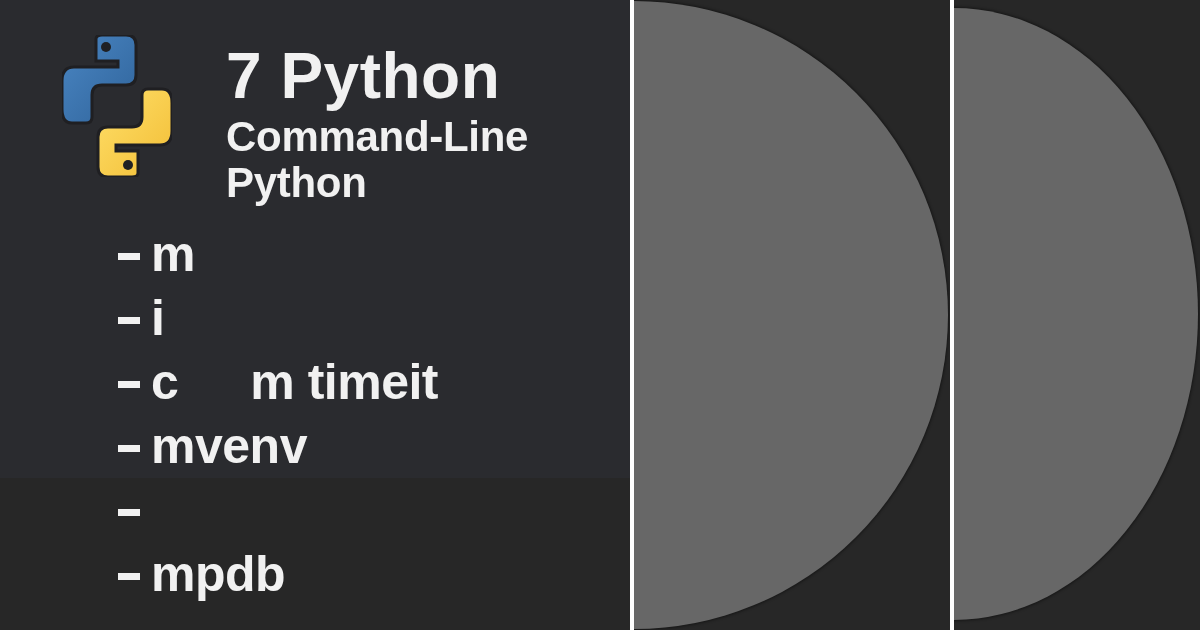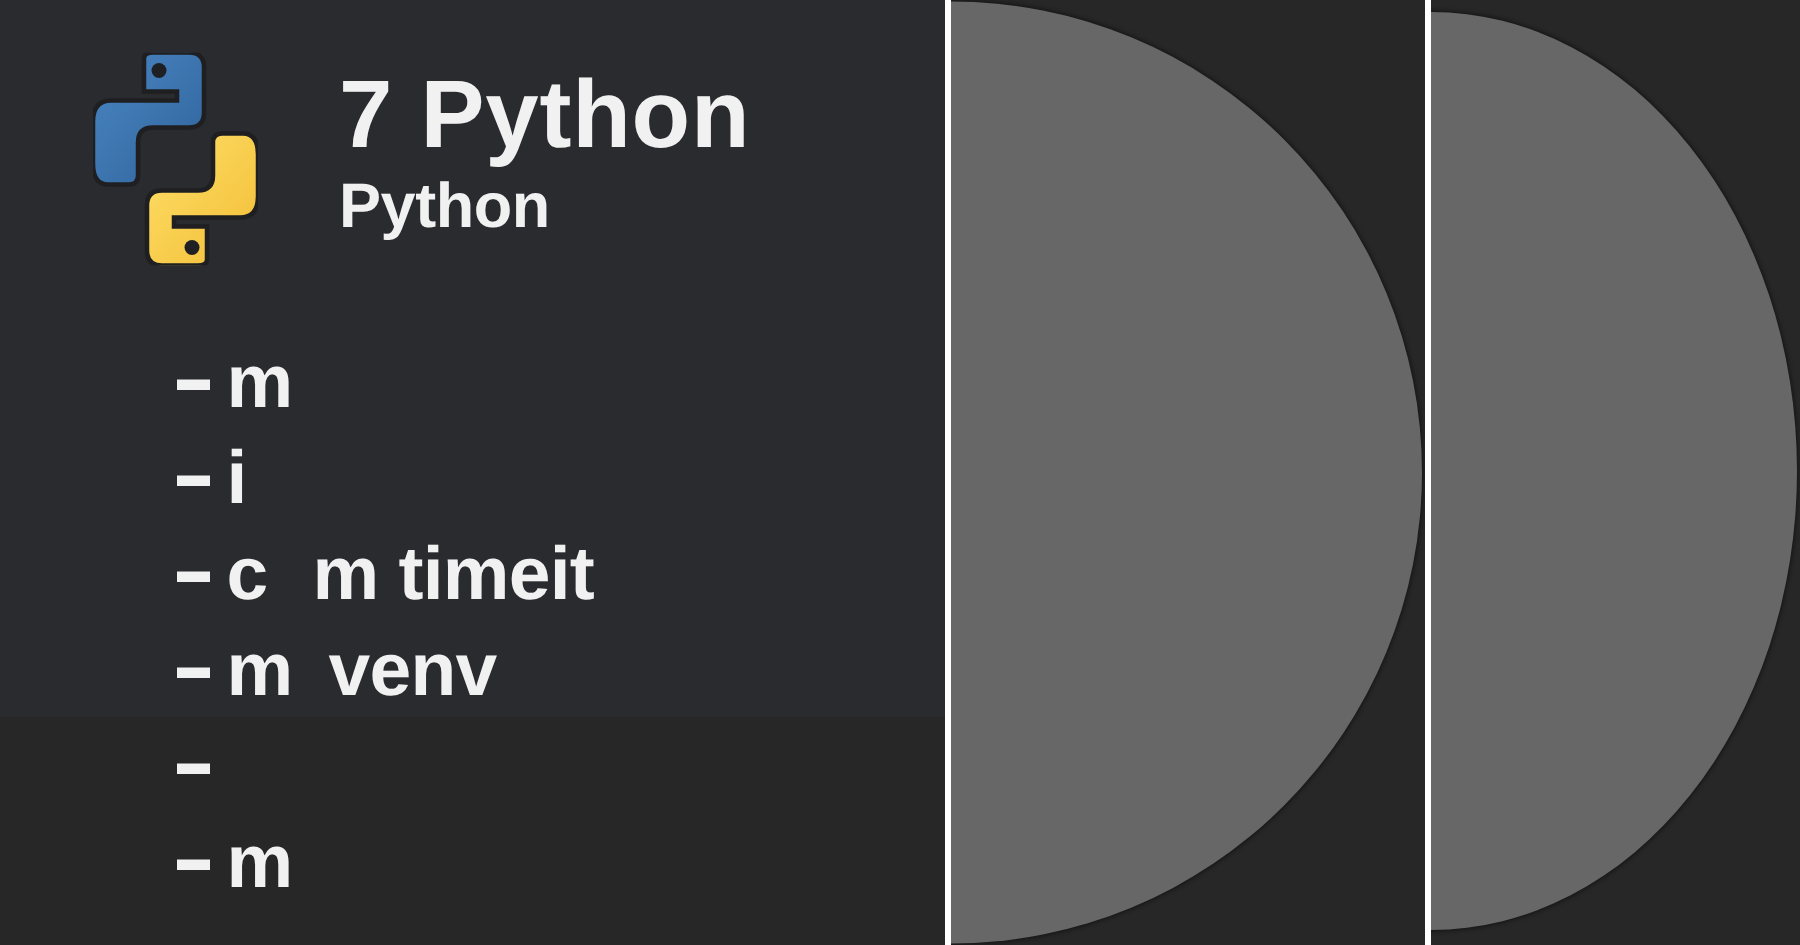--- a/index.html
+++ b/index.html
@@ -110,22 +110,22 @@
     }
     .opt-dash {
       display: inline-block;
       width: 22px;
       height: 7px;
       background: #f1f1f1;
       margin-right: 11px;
       margin-top: 4px;
     }
     .opt-flag { display: inline-block; letter-spacing: -0.5px; }
-    .opt-arg { display: inline-block; margin-left: 24px; letter-spacing: -0.5px; }
-    .opt-arg.wide-gap { margin-left: 30px; }
+    .opt-arg { display: inline-block; margin-left: 0; letter-spacing: -0.5px; }
+    .opt-arg.wide-gap { margin-left: 72px; }
   </style>
 </head>
 <body>
 
 <div class="stage">
 
   <div class="left-panel">
 
     <svg class="logo" viewBox="0 0 110 142" xmlns="http://www.w3.org/2000/svg">
       <defs>
@@ -141,20 +141,21 @@
 
       <path d="M34 4 Q34 0 40 0 L64 0 Q74 0 74 10 L74 40 Q74 50 64 50 L40 50 Q30 50 30 60 L30 82 Q30 88 24 88 L10 88 Q0 88 0 74 L0 46 Q0 32 12 32 L56 32 L56 26 L34 26 Z" fill="url(#pyBlue)" stroke="#1f1f22" stroke-width="3"></path>
       <circle cx="44" cy="12" r="5" fill="#1f2024"></circle>
 
       <path d="M76 138 Q76 142 70 142 L46 142 Q36 142 36 132 L36 102 Q36 92 46 92 L70 92 Q80 92 80 82 L80 60 Q80 54 86 54 L100 54 Q110 54 110 68 L110 96 Q110 110 98 110 L54 110 L54 116 L76 116 Z" fill="url(#pyYellow)" stroke="#1f1f22" stroke-width="3"></path>
       <circle cx="66" cy="130" r="5" fill="#1f2024"></circle>
     </svg>
 
     <div class="title-block">
       <div class="title-line1">7 Python</div>
+      <div class="title-line2">Command-Line</div>
       <div class="title-line3">Python</div>
     </div>
 
     <ul class="options">
       <li class="option">
         <span class="opt-dash"></span>
         <span class="opt-flag">m</span>
       </li>
       <li class="option">
         <span class="opt-dash"></span>
@@ -169,20 +170,21 @@
         <span class="opt-dash"></span>
         <span class="opt-flag">m</span>
         <span class="opt-arg">venv</span>
       </li>
       <li class="option">
         <span class="opt-dash"></span>
       </li>
       <li class="option">
         <span class="opt-dash"></span>
         <span class="opt-flag">m</span>
+        <span class="opt-arg">pdb</span>
       </li>
     </ul>
   </div>
 
   <div class="divider d1"></div>
 
   <div class="panel p1">
     <div class="half-shape"></div>
   </div>
 

